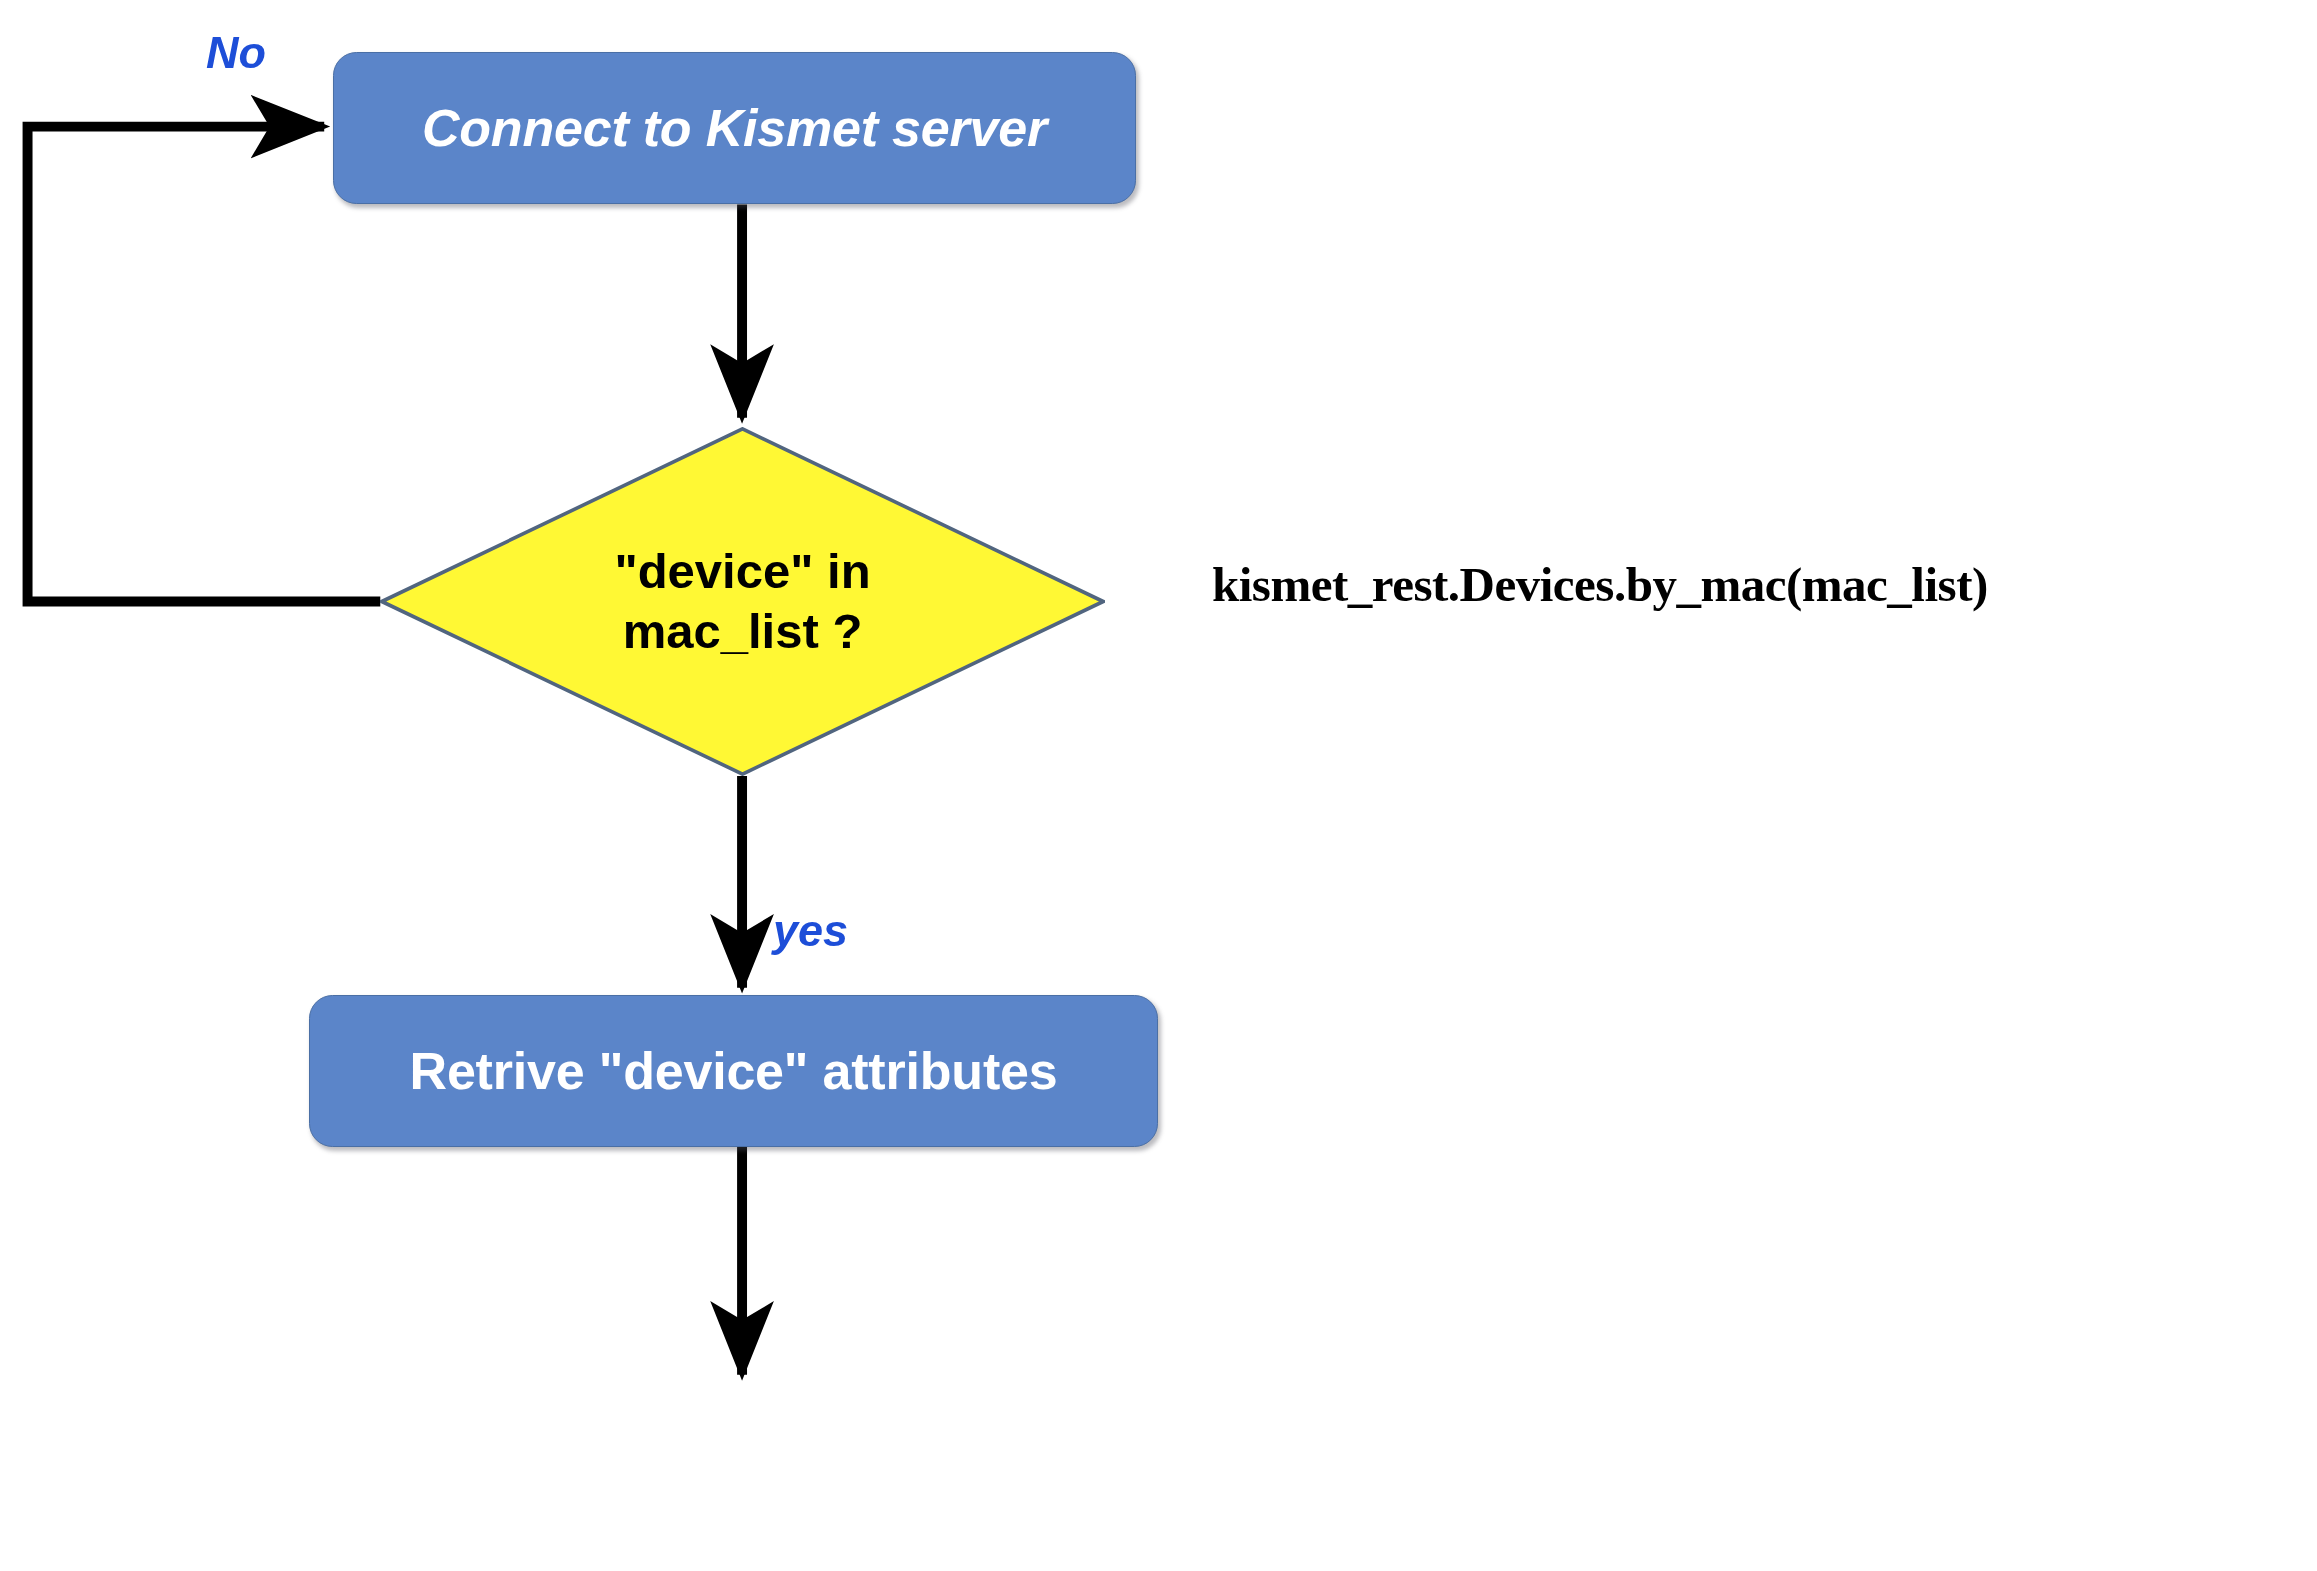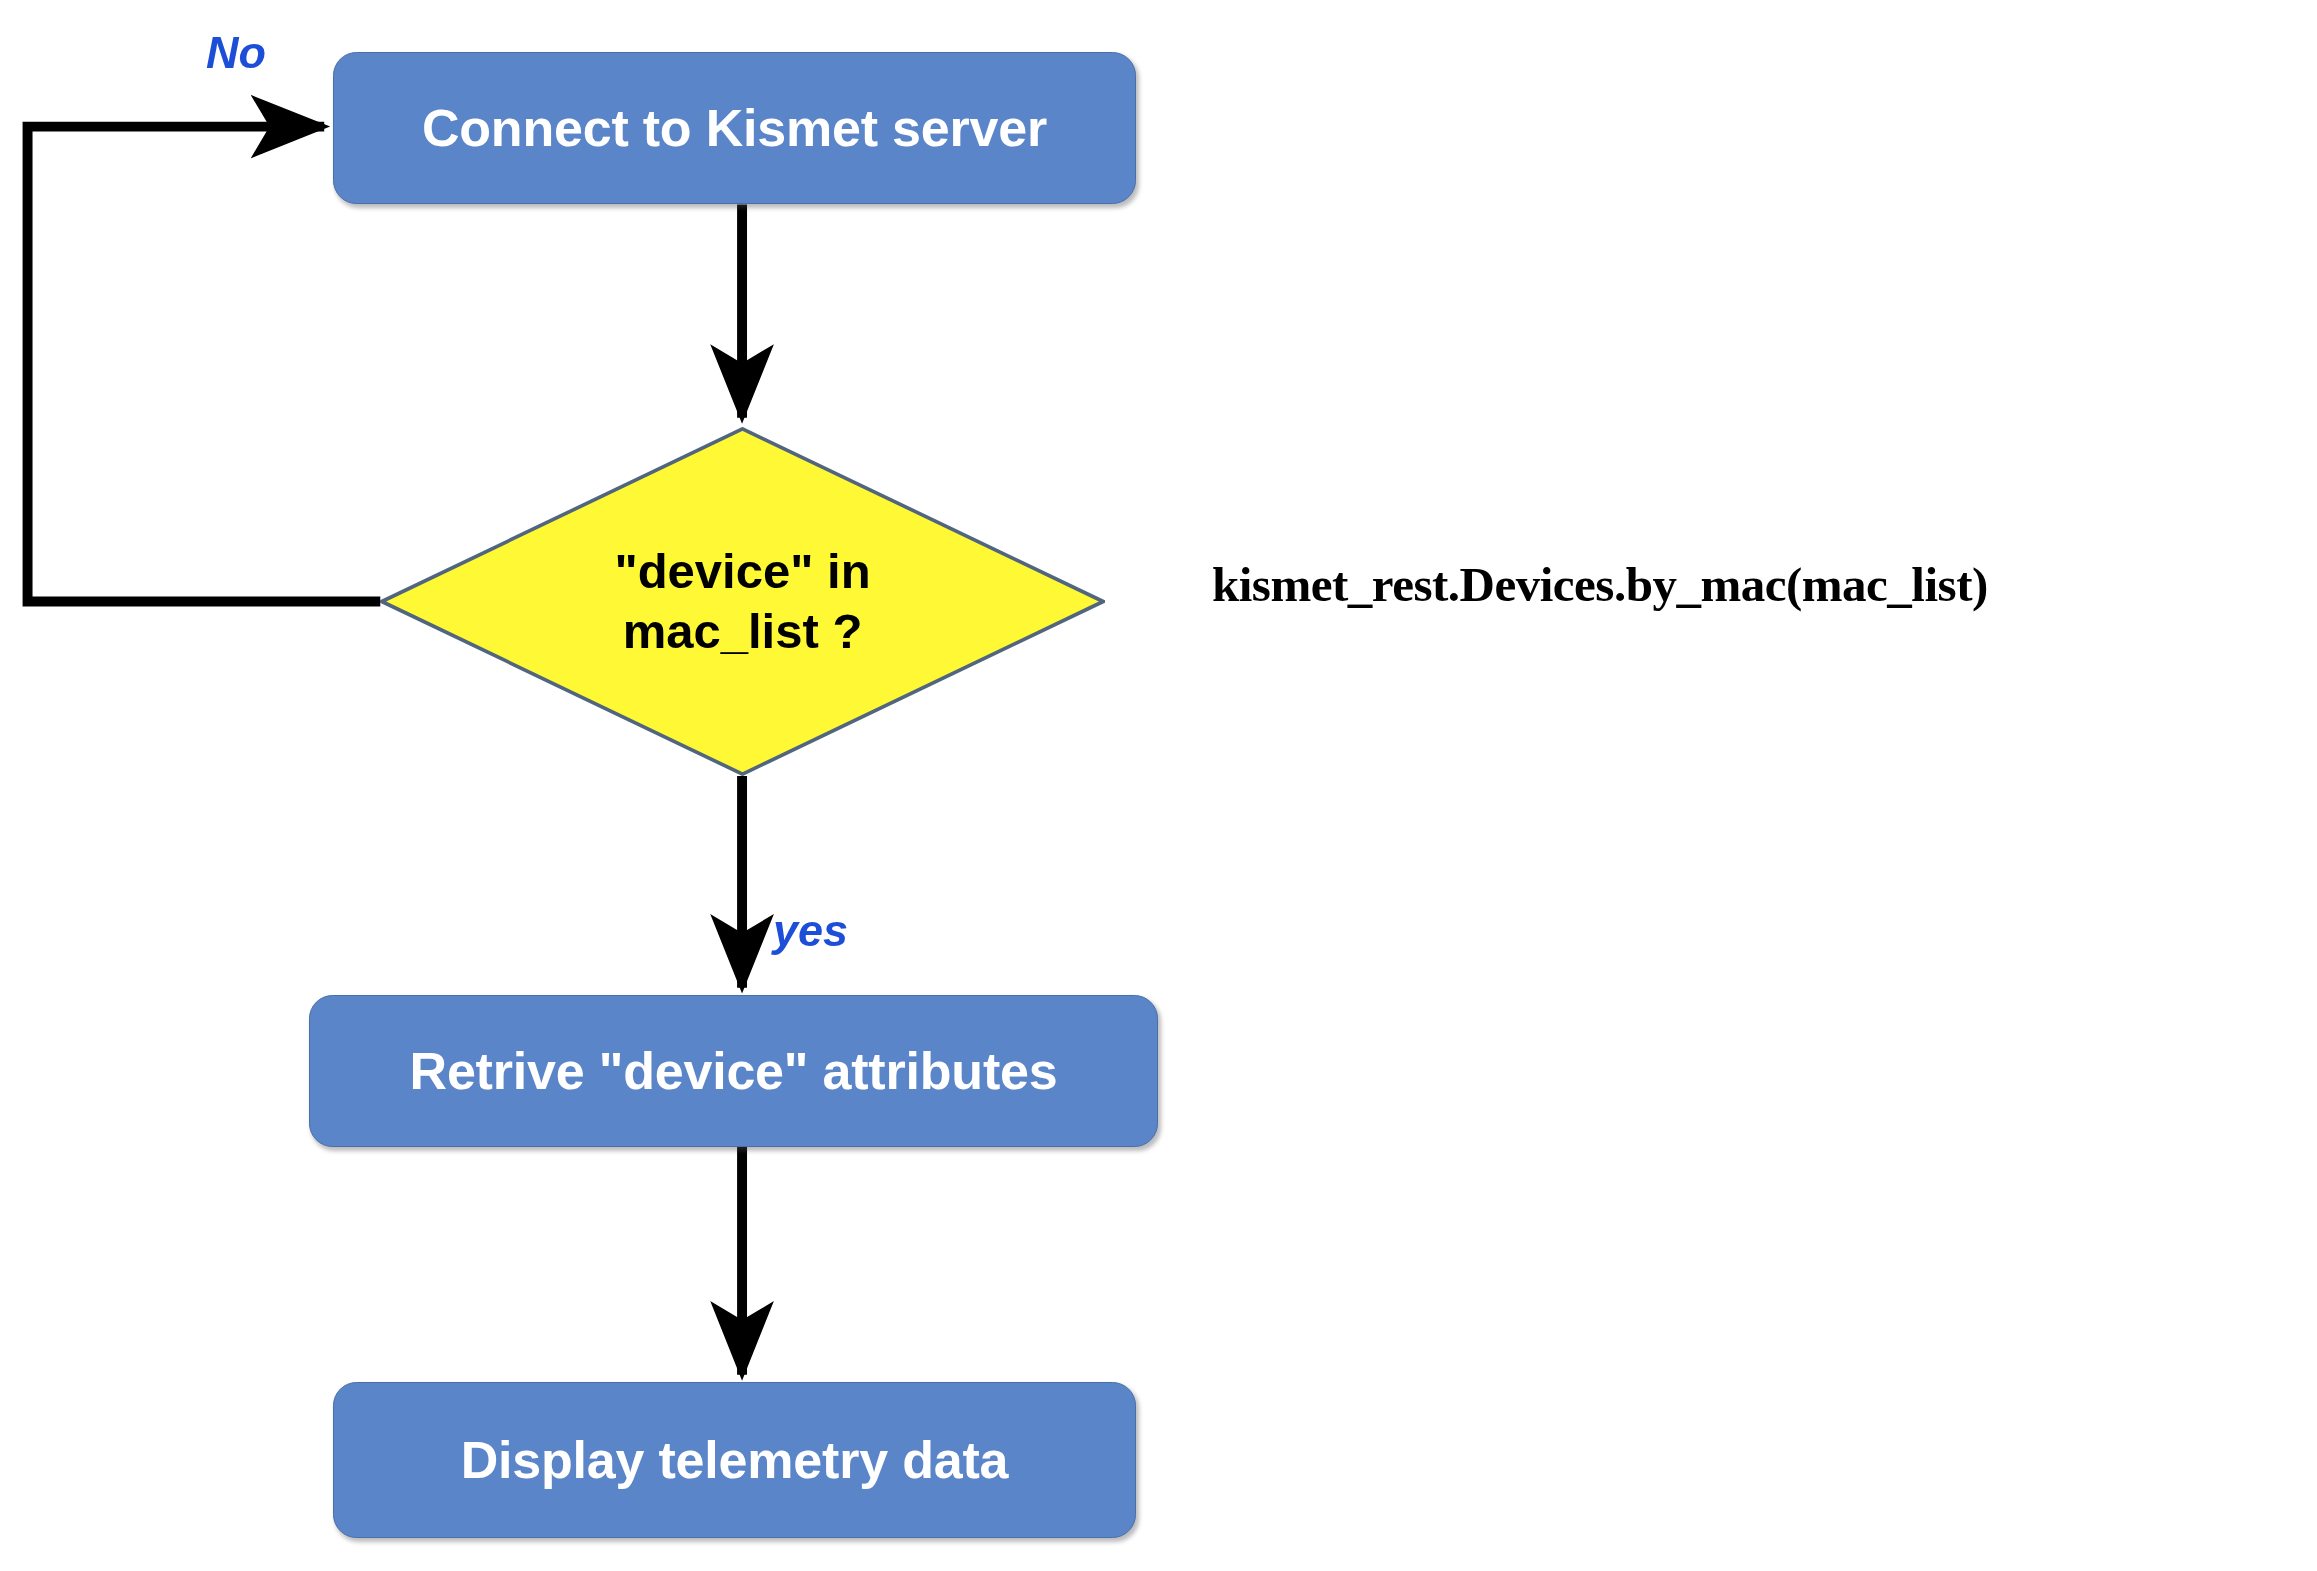--- a/index.html
+++ b/index.html
@@ -102,39 +102,36 @@
 
     <g>
       <line x1="820" y1="1268" x2="820" y2="1520" stroke="#000000" stroke-width="11" marker-end="url(#arrowhead)"></line>
     </g>
 
     <g>
       <polyline points="420,665 30,665 30,140 358,140" fill="none" stroke="#000000" stroke-width="11" stroke-linejoin="miter" marker-end="url(#arrowhead)"></polyline>
     </g>
   </svg>
 
-  <div class="node proc" style="left:333px; top:52px; width:803px; height:152px;">
+  <div class="node proc" style="left:333px; top:52px; width:803px; height:152px;font-style:italic;">
     <span class="node-label">Connect to Kismet server</span>
   </div>
 
   <div class="node decision" style="left:380px; top:427px; width:725px; height:349px;">
     <svg class="dia-svg" width="725" height="349" viewBox="0 0 802 386" xmlns="http://www.w3.org/2000/svg">
       <polygon points="401,2 800,193 401,384 2,193" fill="#FFF834" stroke="#51657F" stroke-width="4"></polygon>
     </svg>
     <span class="node-label">"device" in
 mac_list ?</span>
   </div>
 
   <div class="node proc" style="left:309px; top:995px; width:849px; height:152px;">
     <span class="node-label">Retrive "device" attributes</span>
   </div>
 
-  <div class="node proc" style="left:333px; top:1382px; width:803px; height:156px;">
-    <span class="node-label">Display telemetry data</span>
-  </div>
 
   <span class="edge-label" style="left:206px; top:27px;">No</span>
 
   <span class="edge-label" style="left:773px; top:905px;">yes</span>
 
 
   <span class="code-note" style="left:1212px; top:556px;font-family:Liberation Serif, serif;">kismet_rest.Devices.by_mac(mac_list)</span>
 
 
 </div>

